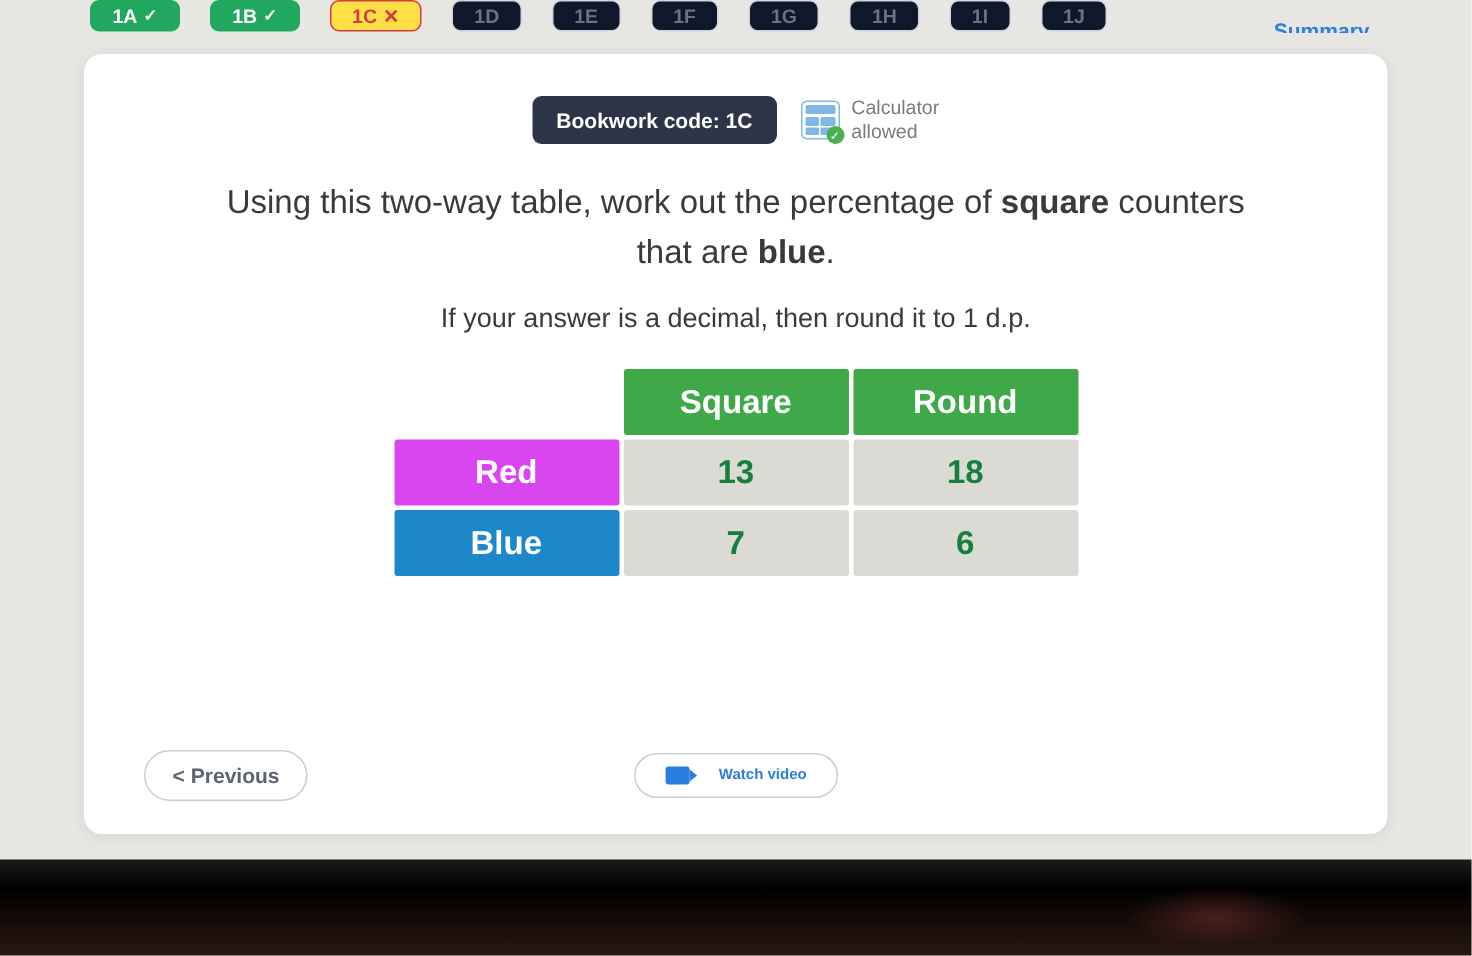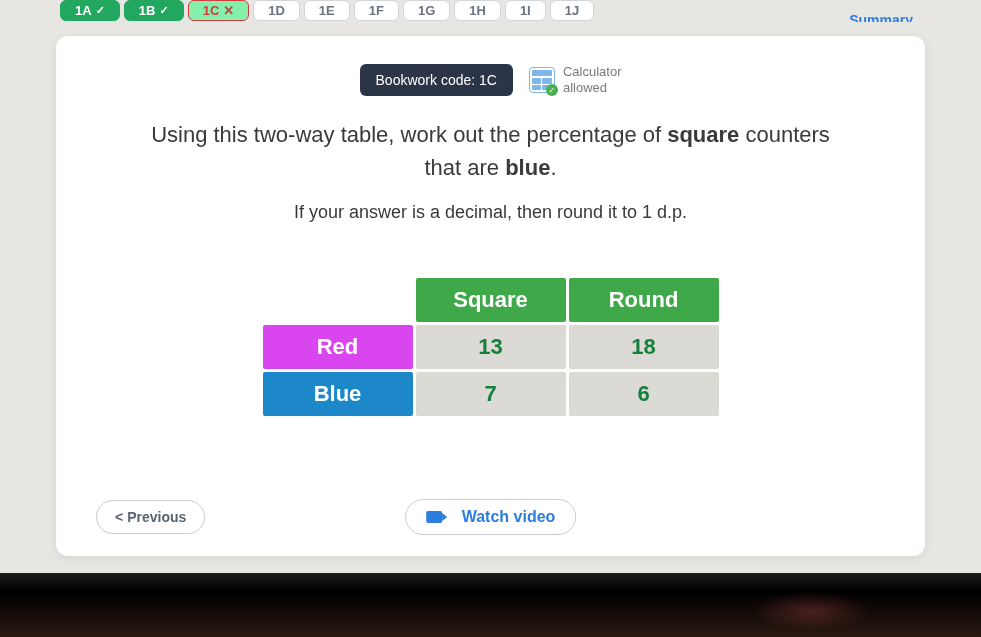--- a/index.html
+++ b/index.html
@@ -6,48 +6,48 @@
     body {
       font-family: -apple-system, BlinkMacSystemFont, 'Segoe UI', Arial, sans-serif;
       background: #e8e6e2;
       width: 981px;
       height: 637px;
       overflow: hidden;
       position: relative;
     }
     .topnav {
       display: flex;
-      gap: 4px;
+      gap: 20px;
       padding: 0 60px;
       height: 22px;
       align-items: flex-start;
       overflow: hidden;
     }
     .nav-tab {
       padding: 2px 14px;
       font-size: 13px;
       font-weight: 600;
       color: #6b7280;
       border: 1.5px solid #d1d5db;
       border-radius: 6px;
-      background: #ffffff;
+      background: #0f172a;
       display: flex;
       align-items: center;
       gap: 4px;
       white-space: nowrap;
     }
     .nav-tab.done {
       background: #22a85e;
       color: #fff;
       border-color: #22a85e;
     }
     .nav-tab.current {
       color: #d63b3b;
       border-color: #d63b3b;
-      background: #86efac;
+      background: #fde047;
     }
     .nav-summary {
       margin-left: auto;
       color: #2b7de0;
       font-size: 14px;
       font-weight: 600;
       padding: 12px 8px;
     }
     .check-mark { font-size: 11px; }
     .x-mark { font-size: 13px; font-weight: bold; }
@@ -67,21 +67,21 @@
       justify-content: center;
       gap: 16px;
       margin-bottom: 22px;
     }
     .bookwork-badge {
       background: #2c3548;
       color: #fff;
       padding: 8px 16px;
       border-radius: 6px;
       font-size: 14px;
-      font-weight: 400;
+      font-weight: 700;
     }
     .calc-wrap {
       display: flex;
       align-items: center;
       gap: 8px;
     }
     .calc-icon {
       width: 26px;
       height: 26px;
       border: 1.5px solid #7fb8e8;
@@ -115,21 +115,21 @@
       color: #3a3a3a;
       line-height: 1.5;
       max-width: 720px;
       margin: 0 auto 18px auto;
     }
     .question b { font-weight: 700; }
     .hint {
       text-align: center;
       font-size: 18px;
       color: #3a3a3a;
-      margin-bottom: 52px;
+      margin-bottom: 20px;
     }
 
     .twoway {
       margin: 0 auto;
       border-collapse: separate;
       border-spacing: 3px;
     }
     .twoway td, .twoway th {
       width: 150px;
       height: 44px;
@@ -165,25 +165,25 @@
       display: flex;
       align-items: center;
       gap: 4px;
     }
     .btn-watch {
       border: 1.5px solid #c9cdd3;
       color: #2b7de0;
       background: #fff;
       padding: 8px 20px;
       border-radius: 999px;
-      font-size: 16px;
+      font-size: 10px;
       font-weight: 600;
       cursor: pointer;
       display: flex;
-      align-items: center;
+      align-items: flex-start;
       gap: 20px;
       position: absolute;
       left: 50%;
       transform: translateX(-50%);
     }
     .video-icon {
       width: 16px; height: 12px;
       background: #2b7de0;
       border-radius: 2px;
       position: relative;

